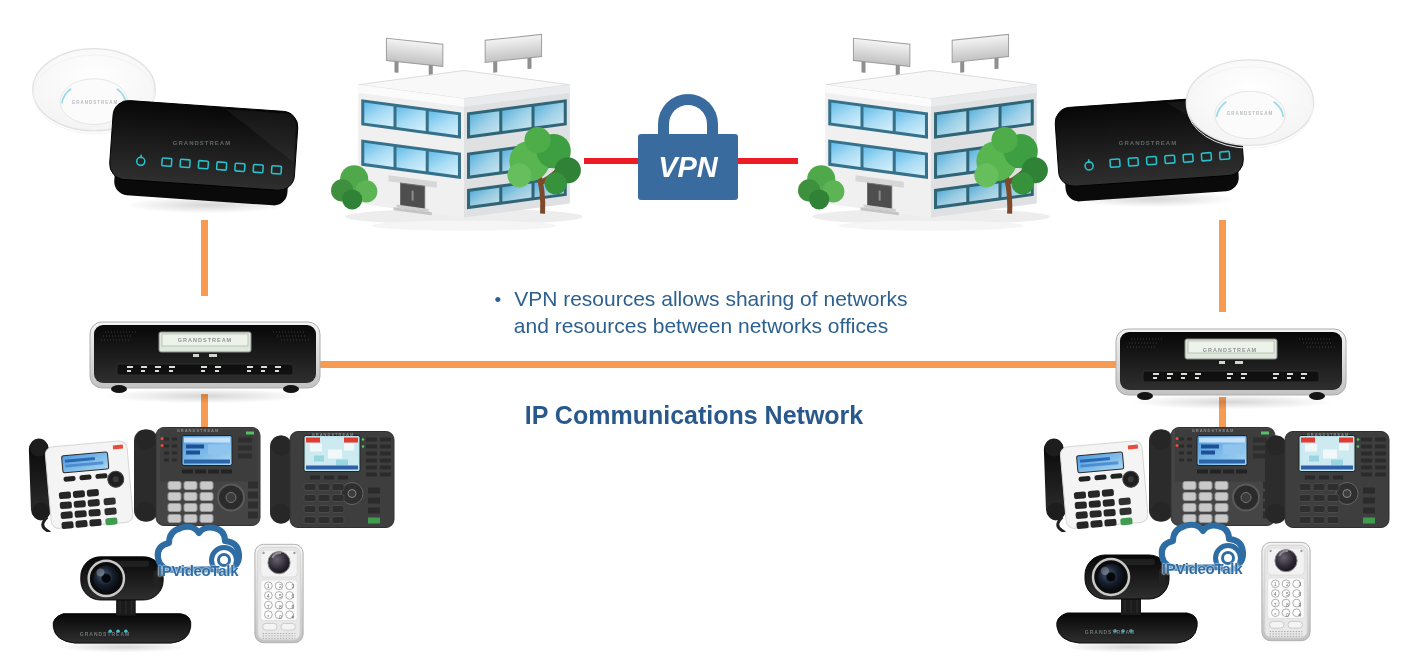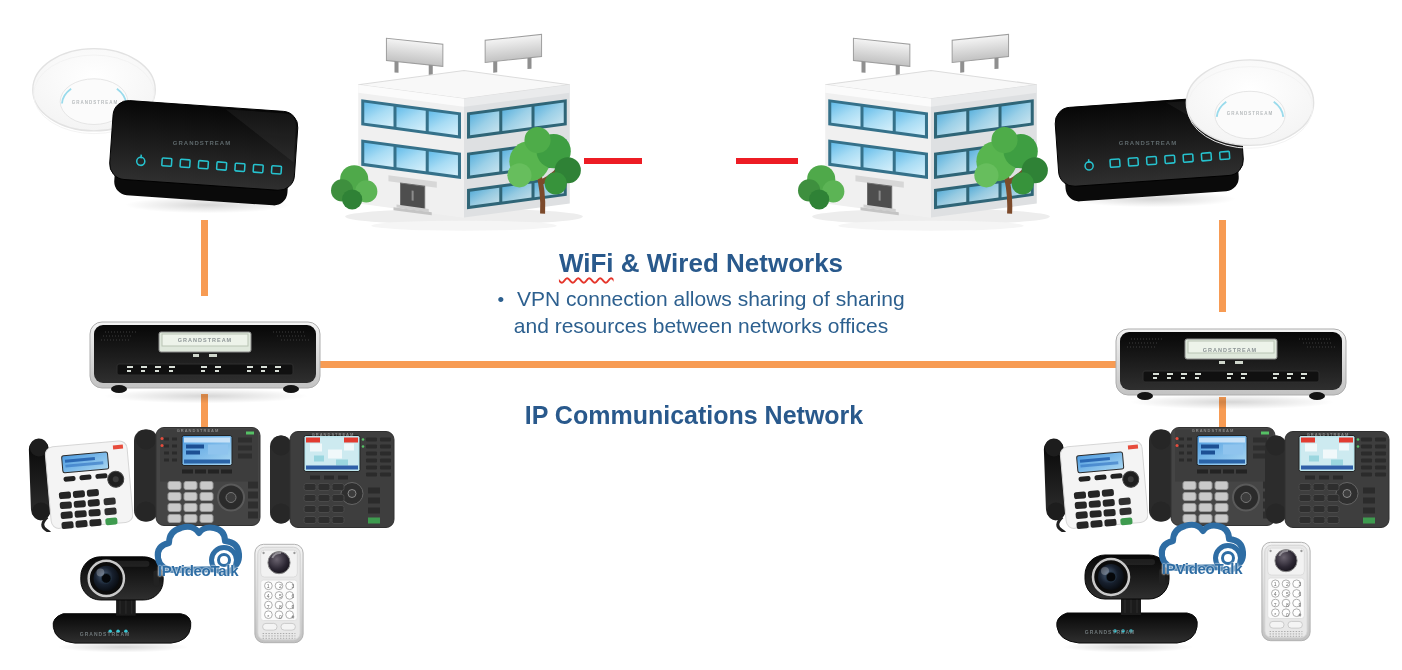--- a/index.html
+++ b/index.html
@@ -483,27 +483,30 @@
       <use href="#sym-intercom"></use>
     </svg>
 
   <svg class="dev" style="left:328px;top:32px;width:272px;height:202px;" viewBox="0 0 270 200">
       <use href="#sym-building"></use>
     </svg>
   <svg class="dev" style="left:795px;top:32px;width:272px;height:202px;" viewBox="0 0 270 200">
       <use href="#sym-building"></use>
     </svg>
 
-
-  <div class="title" style="top:248px;">
-    <span class="squiggle">WiFi</span><span> &amp; Wired Networks</span>
+  <div class="vpn-wrap">
+    <div class="vpn-shackle"></div>
+    <div class="vpn-body">
+      <span class="vpn-label">VPN</span>
+    </div>
   </div>
+
   <div class="desc" style="top:287px;">
     <span class="bullet">•</span>
-    <span>VPN connection allows sharing of sharing</span>
+    <span>VPN resources allows sharing of networks</span>
   </div>
   <div class="desc" style="top:314px;">
     <span>and resources between networks offices</span>
   </div>
   <div class="ip-title" style="top:401px;">IP Communications Network</div>
 
   <div class="brand" style="left:152px;top:140px;width:100px;font-size:6px;color:#5E686B;">GRANDSTREAM</div>
   <div class="brand" style="left:1098px;top:140px;width:100px;font-size:6px;color:#5E686B;">GRANDSTREAM</div>
   <div class="brand" style="left:55px;top:101px;width:80px;font-size:4.5px;color:#B8BCBE;">GRANDSTREAM</div>
   <div class="brand" style="left:1210px;top:112px;width:80px;font-size:4.5px;color:#B8BCBE;">GRANDSTREAM</div>

